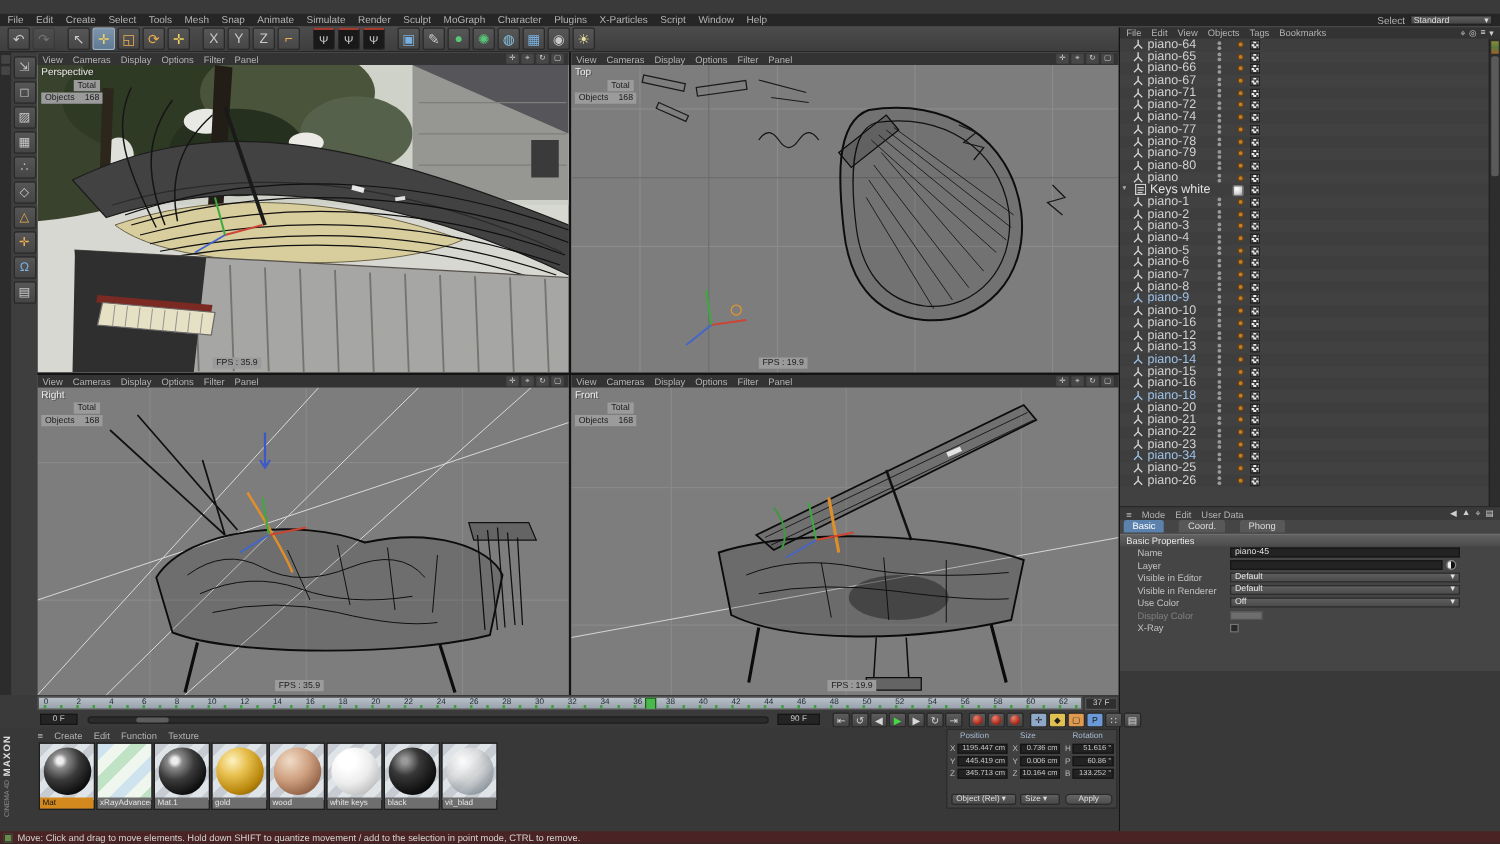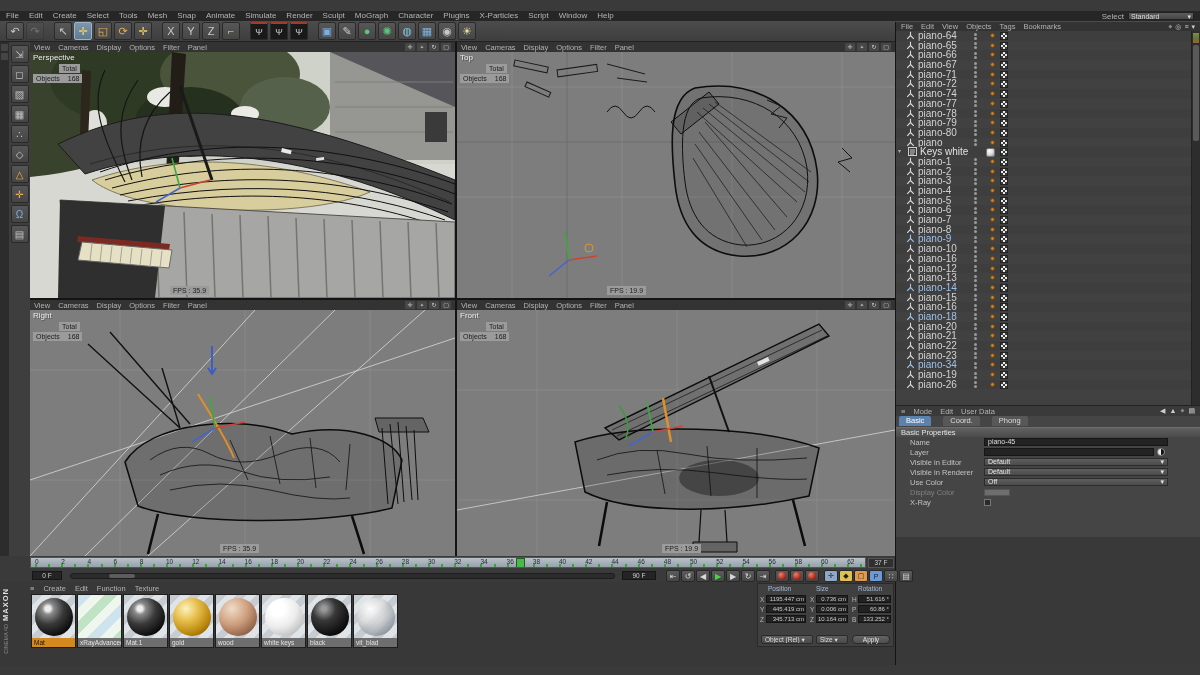--- a/index.html
+++ b/index.html
@@ -946,21 +946,21 @@
             <i></i>
             <i></i>
           </span>
           <span class="tag-orange"></span>
           <span class="tag-checker"></span>
         </div>
         <div class="om-row">
           <span class="om-ico"><svg width="9" height="9" viewBox="0 0 9 9">
               <path d="M4.5 4.5 V0.8 M4.5 4.5 L1.2 7.8 M4.5 4.5 L7.8 7.8" stroke="#d8d8d8" stroke-width="1.1" fill="none"></path>
             </svg></span>
-          <span class="nm">piano-19</span>
+          <span class="nm">piano-25</span>
           <span class="om-dots">
             <i></i>
             <i></i>
           </span>
           <span class="tag-orange"></span>
           <span class="tag-checker"></span>
         </div>
         <div class="om-row">
           <span class="om-ico"><svg width="9" height="9" viewBox="0 0 9 9">
               <path d="M4.5 4.5 V0.8 M4.5 4.5 L1.2 7.8 M4.5 4.5 L7.8 7.8" stroke="#d8d8d8" stroke-width="1.1" fill="none"></path>
@@ -1272,14 +1272,18 @@
             <span class="cl" style="left:94px">B</span>
             <span class="cf" style="left:100px;width:33px">133.252 °</span>
           </div>
         </div>
       <span class="csel" style="left:3px;top:51px;width:52px"><span>Object (Rel)</span> ▾</span>
       <span class="csel" style="left:58px;top:51px;width:32px"><span>Size</span> ▾</span>
       <span class="capply" style="left:94px;top:51px;width:38px">Apply</span>
     </div>
   </div>
 
+  <div id="statusbar">
+    <span class="sb-ico"></span>
+    <span>Move: Click and drag to move elements. Hold down SHIFT to quantize movement / add to the selection in point mode, CTRL to remove.</span>
+  </div>
 
 </div>
 
 </body></html>

